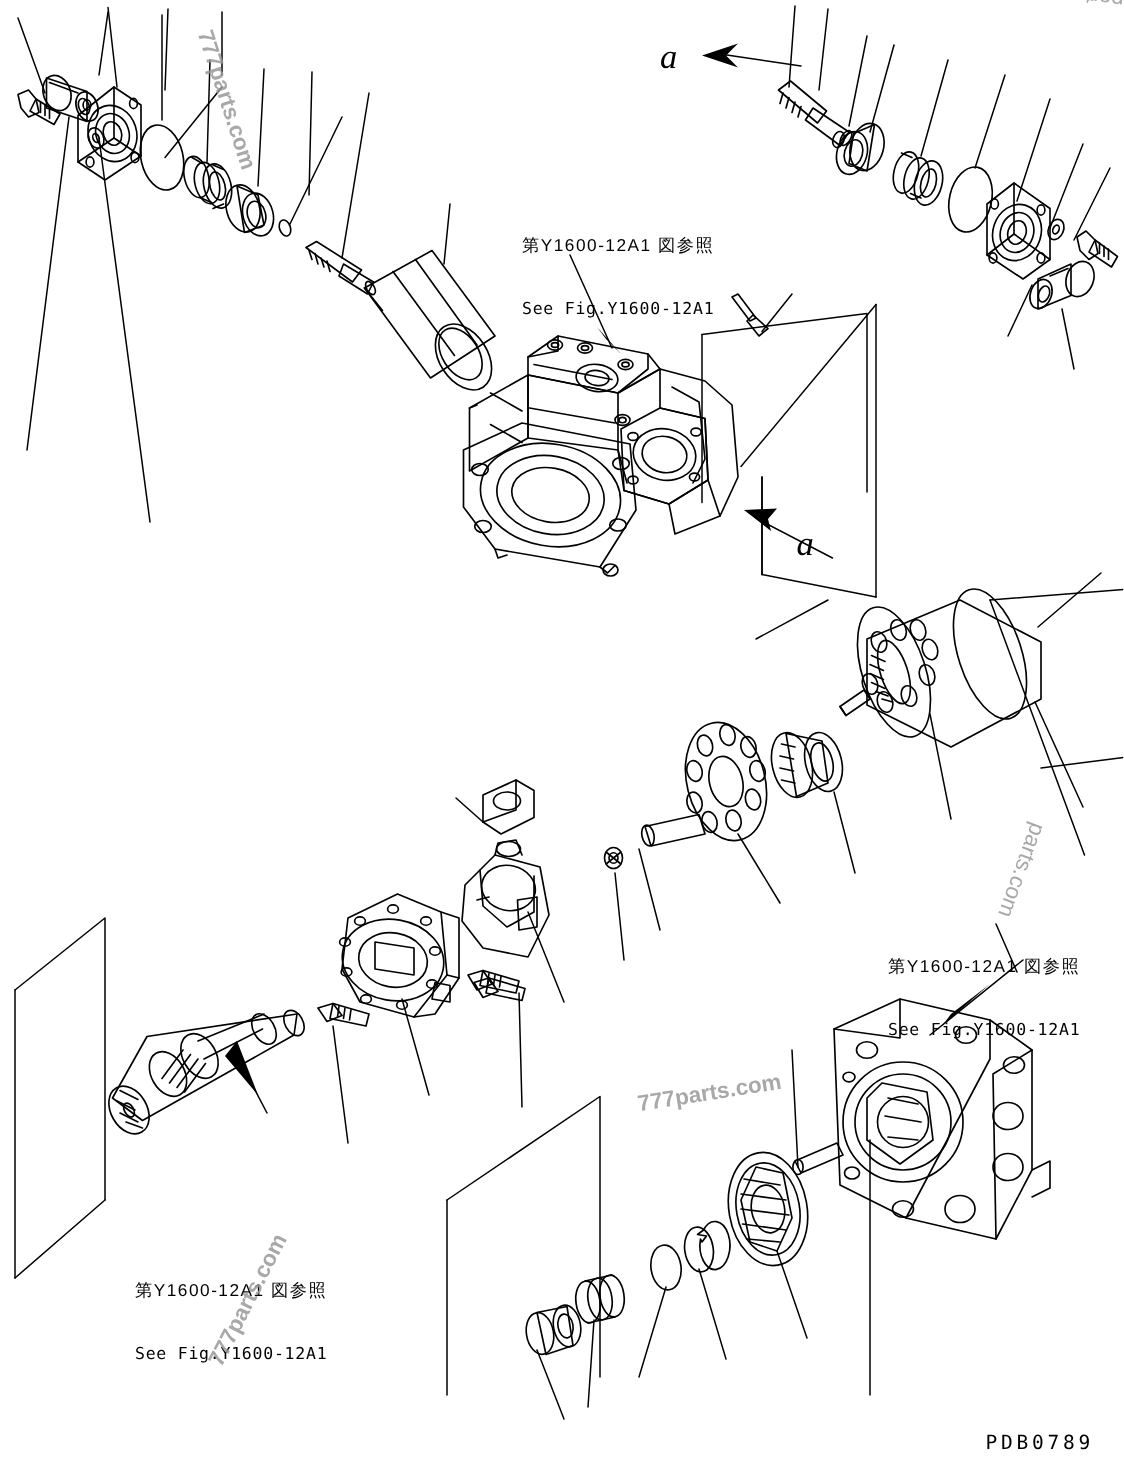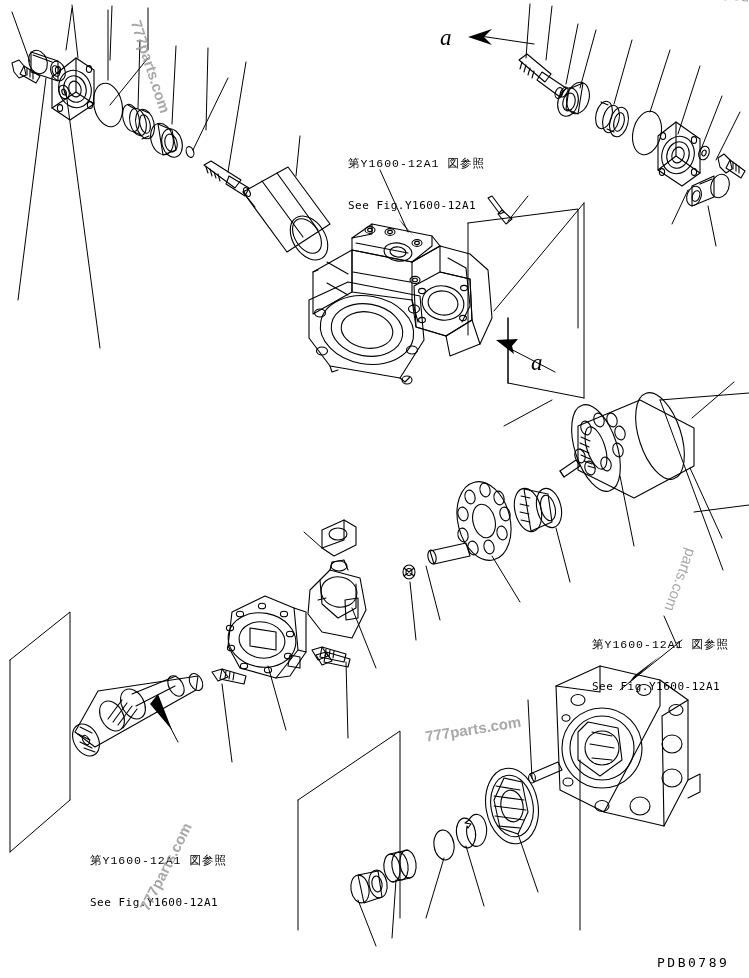--- a/index.html
+++ b/index.html
@@ -7,21 +7,21 @@
   body{font-family:"Liberation Sans",sans-serif;}
   #page{
     position:relative;width:749px;height:978px;background:#ffffff;overflow:hidden;
   }
   #page svg{position:absolute;left:0;top:0;width:749px;height:978px;}
   .lbl{position:absolute;white-space:pre;}
   .ref-note{
     font-family:"DejaVu Sans Mono","Liberation Mono",monospace;
     font-size:11px;line-height:14px;color:#000;letter-spacing:0.5px;
   }
-  .ref-note .jp{font-family:Liberation Mono, monospace;font-size:11.5px;letter-spacing:1px;}
+  .ref-note .jp{font-family:Liberation Sans, sans-serif;font-size:11.5px;letter-spacing:1px;}
   .sec-mark{
     font-family:"Liberation Serif",serif;font-size:23px;font-style:italic;color:#000;
   }
   .dwg-no{
     font-family:"DejaVu Sans Mono","Liberation Mono",monospace;
     font-size:13px;letter-spacing:2.5px;color:#000;
   }
   .wm{
     position:absolute;color:#9a9a9a;font-family:"Liberation Sans",sans-serif;
     font-size:15px;white-space:nowrap;opacity:.85;

